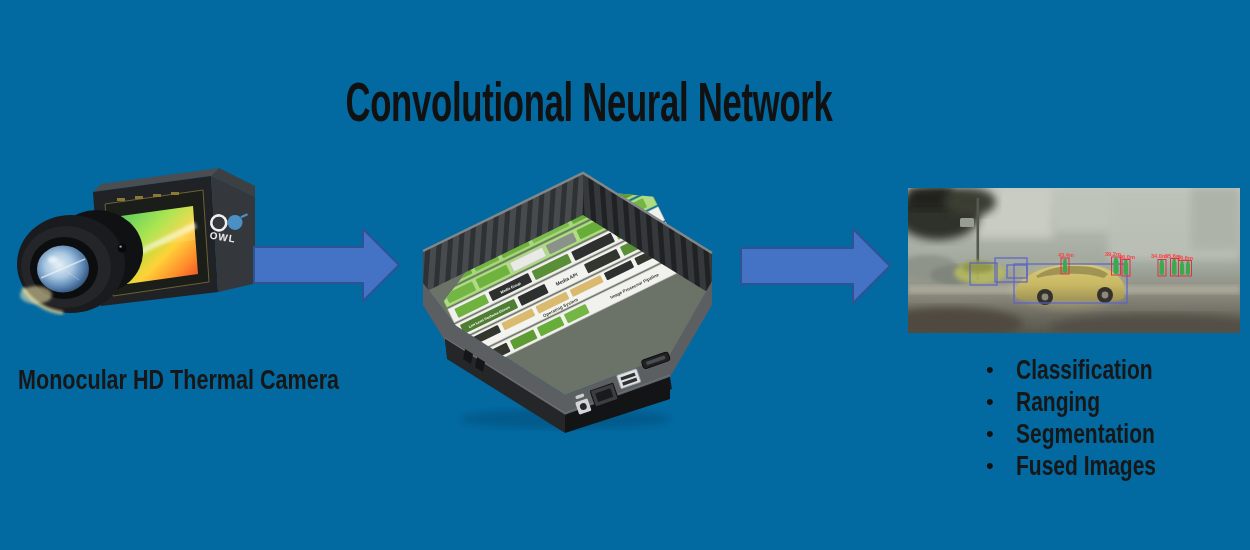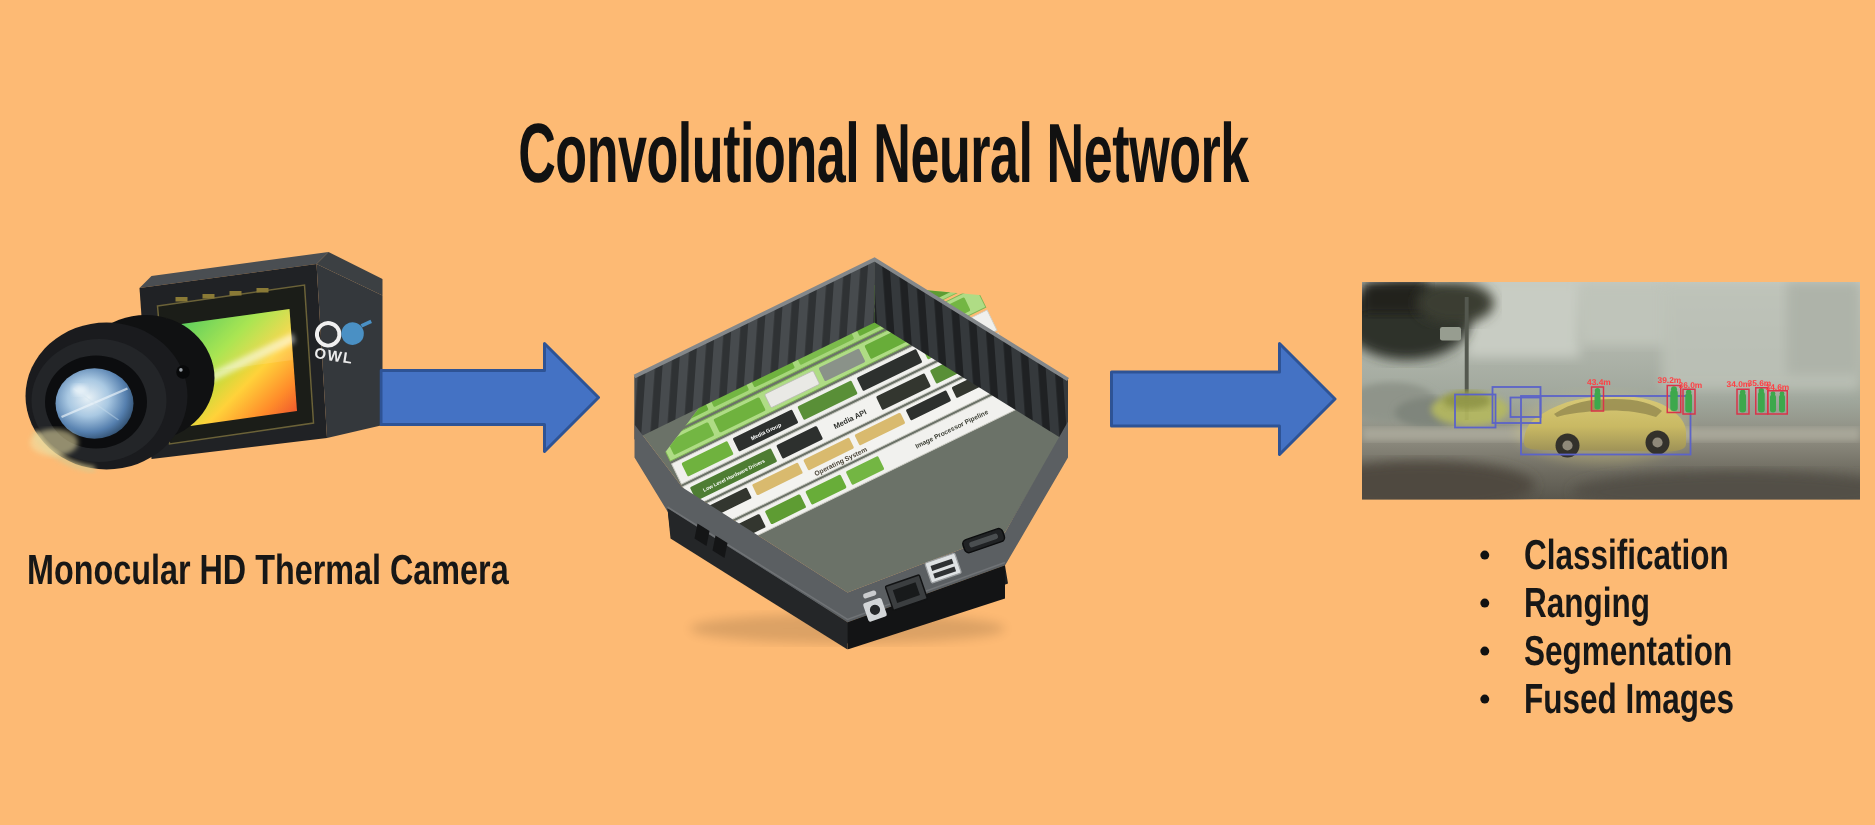--- a/index.html
+++ b/index.html
@@ -1,16 +1,16 @@
 <!DOCTYPE html>
 <html><head>
 <meta charset="utf-8">
 <style>
   html,body{margin:0;padding:0;background:#ffffff;}
-  .canvas{position:relative;width:1250px;height:550px;background:#fdba74;overflow:hidden;
+  .canvas{position:relative;width:1250px;height:550px;background:#0369a1;overflow:hidden;
           font-family:"Liberation Sans", sans-serif;}
   .title{position:absolute;left:589px;top:74px;font-size:56px;font-weight:bold;color:#111;
          white-space:nowrap;line-height:1;letter-spacing:-0.5px;
          transform:translateX(-50%) scaleX(0.62);}
   .camera-label{position:absolute;left:18px;top:366px;font-size:28px;font-weight:bold;color:#171717;
          white-space:nowrap;line-height:1;transform:scaleX(0.77);transform-origin:left center;}
   .arrow{position:absolute;}
   .bullets{position:absolute;left:986px;top:354px;}
   .bullet-row{display:flex;align-items:center;height:32px;}
   .bullet-dot{width:30px;font-size:22px;color:#111;line-height:1;}

